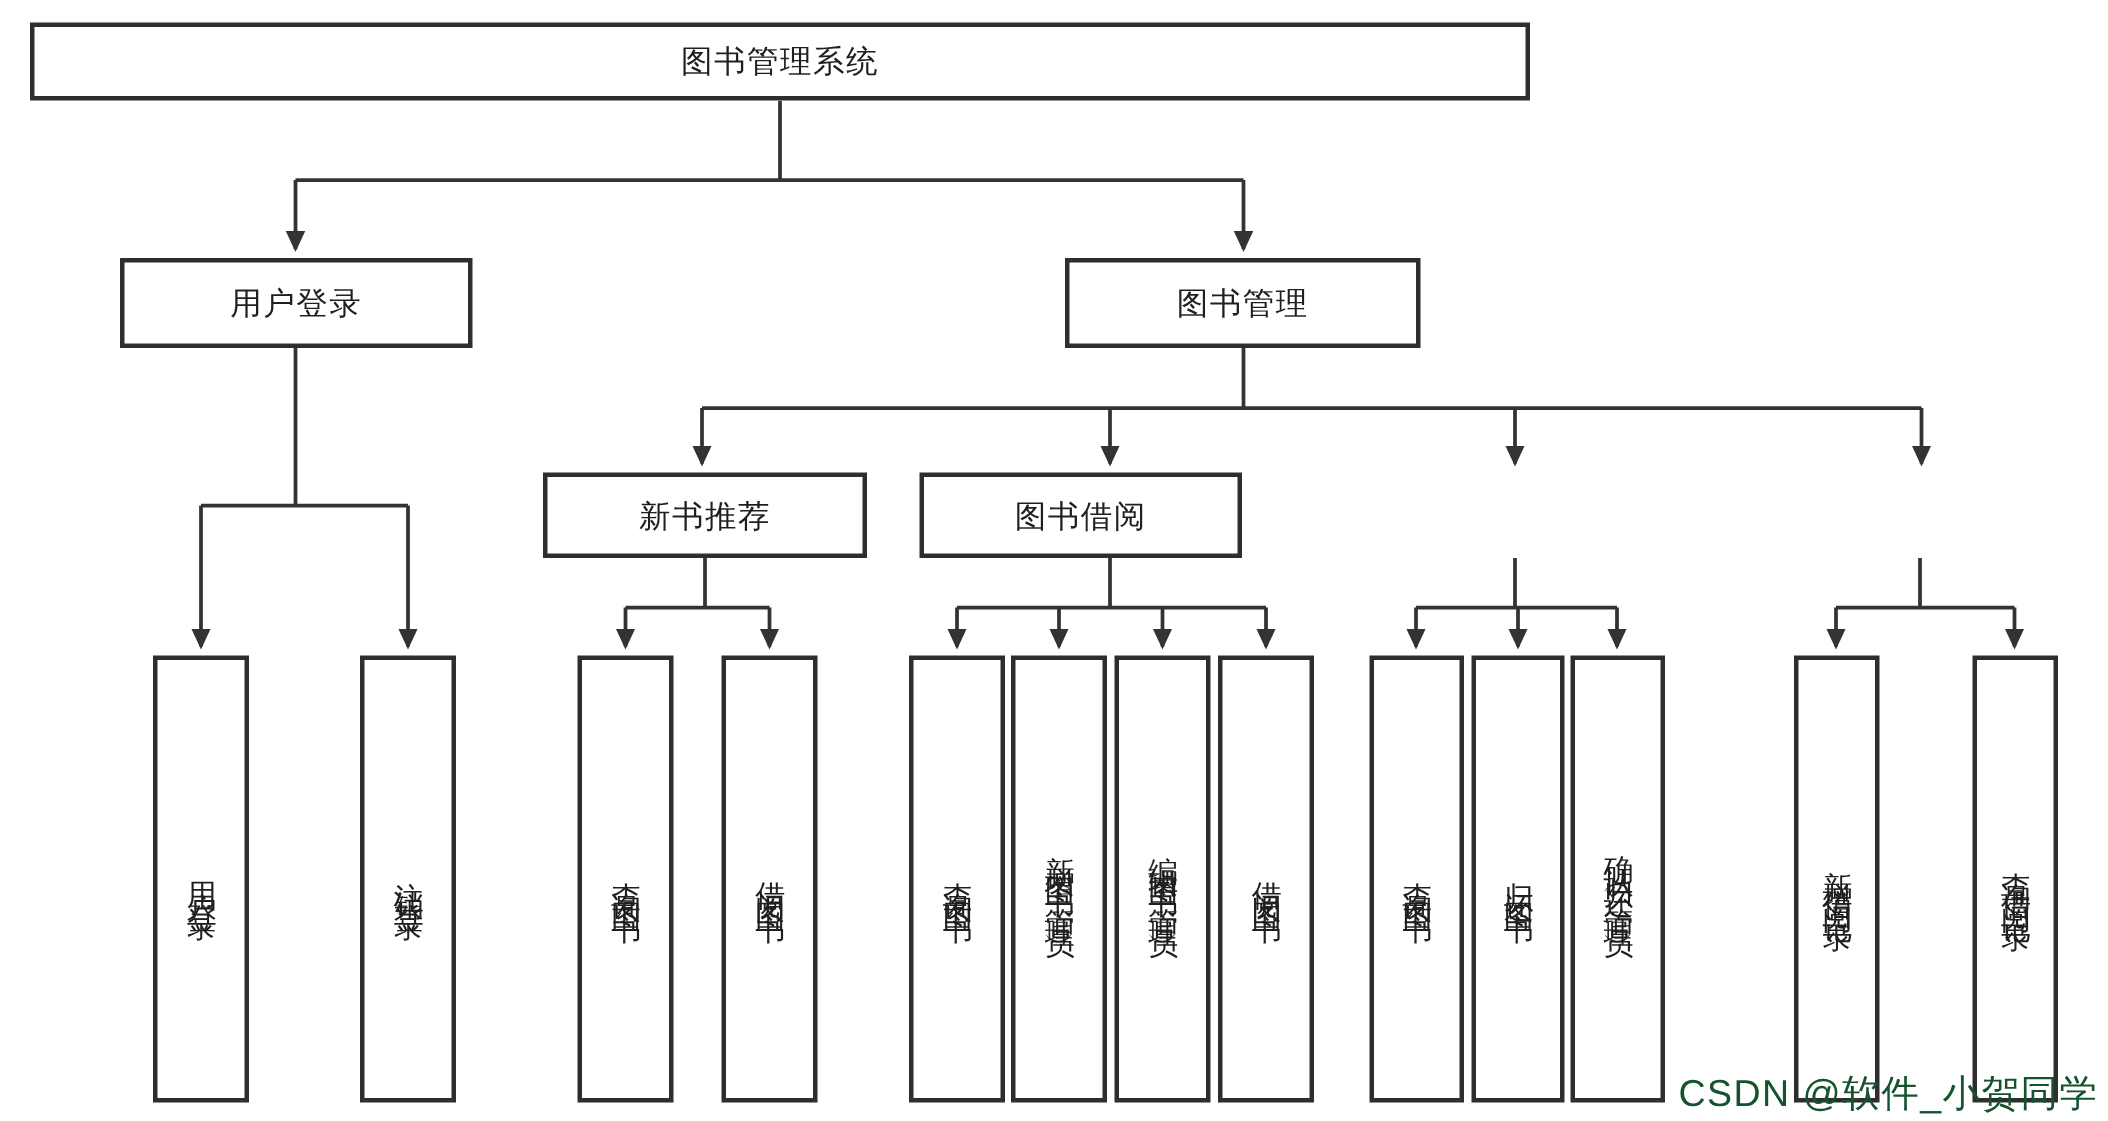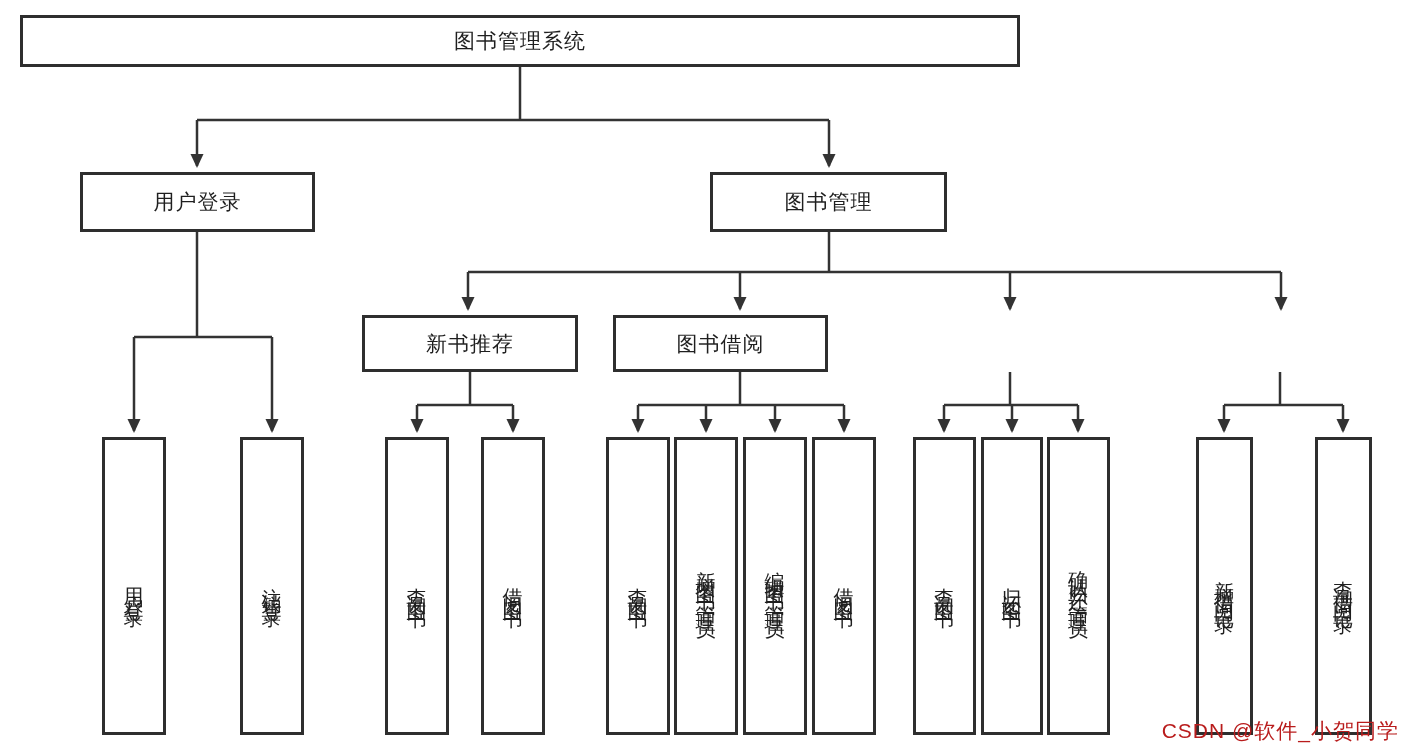--- a/index.html
+++ b/index.html
@@ -58,22 +58,22 @@
   .l-g3d { left: 812px;  width: 64px; }
   .l-g4a { left: 913px;  width: 63px; }
   .l-g4b { left: 981px;  width: 62px; }
   .l-g4c { left: 1047px; width: 63px; }
   .l-g5a { left: 1196px; width: 57px; }
   .l-g5b { left: 1315px; width: 57px; }
   .watermark {
     position: absolute;
     right: 6px;
     bottom: 2px;
-    font-size: 21px;
-    color: #b91c1c;
+    font-size: 25px;
+    color: #14532d;
     letter-spacing: 1px;
     pointer-events: none;
   }
 </style>
 </head>
 <body>
 
 <div class="canvas">
 
   <svg class="connector-layer" width="1405" height="747" viewBox="0 0 1405 747" xmlns="http://www.w3.org/2000/svg">

